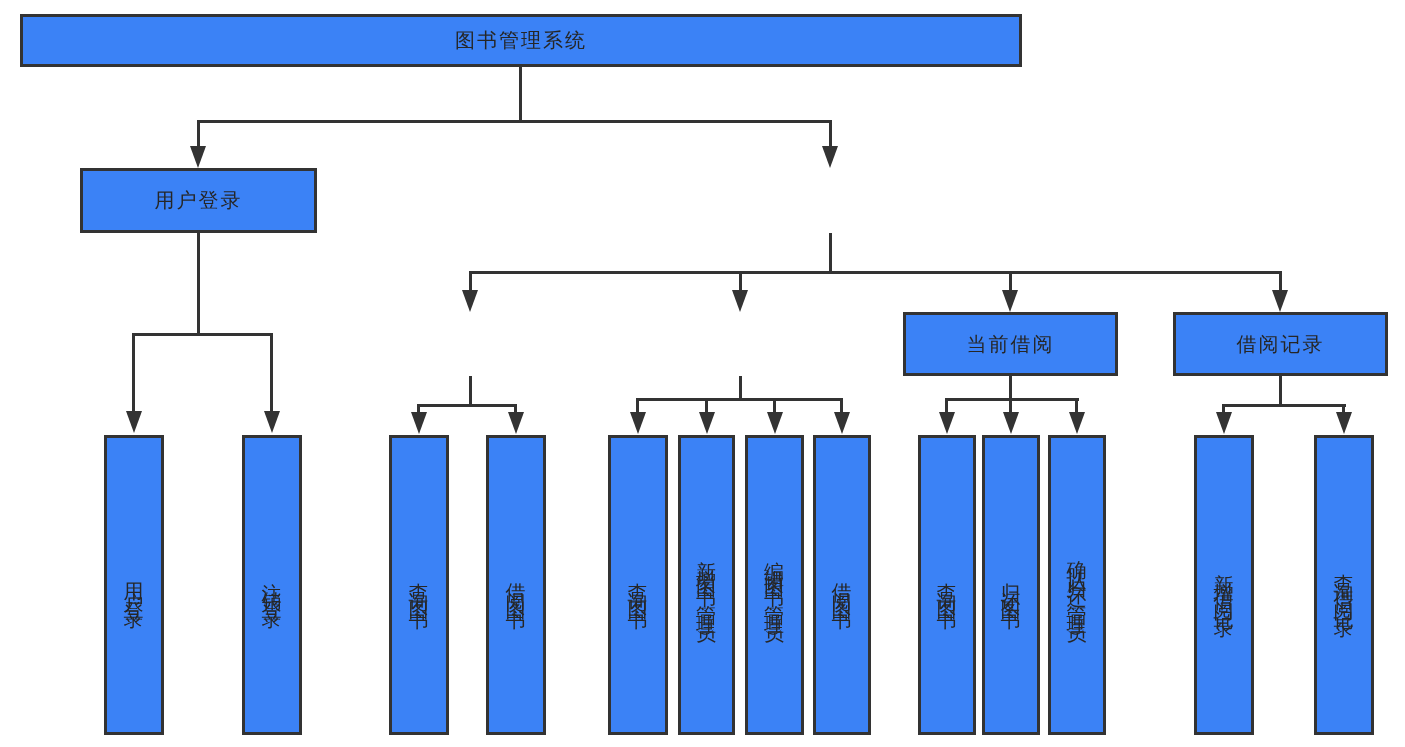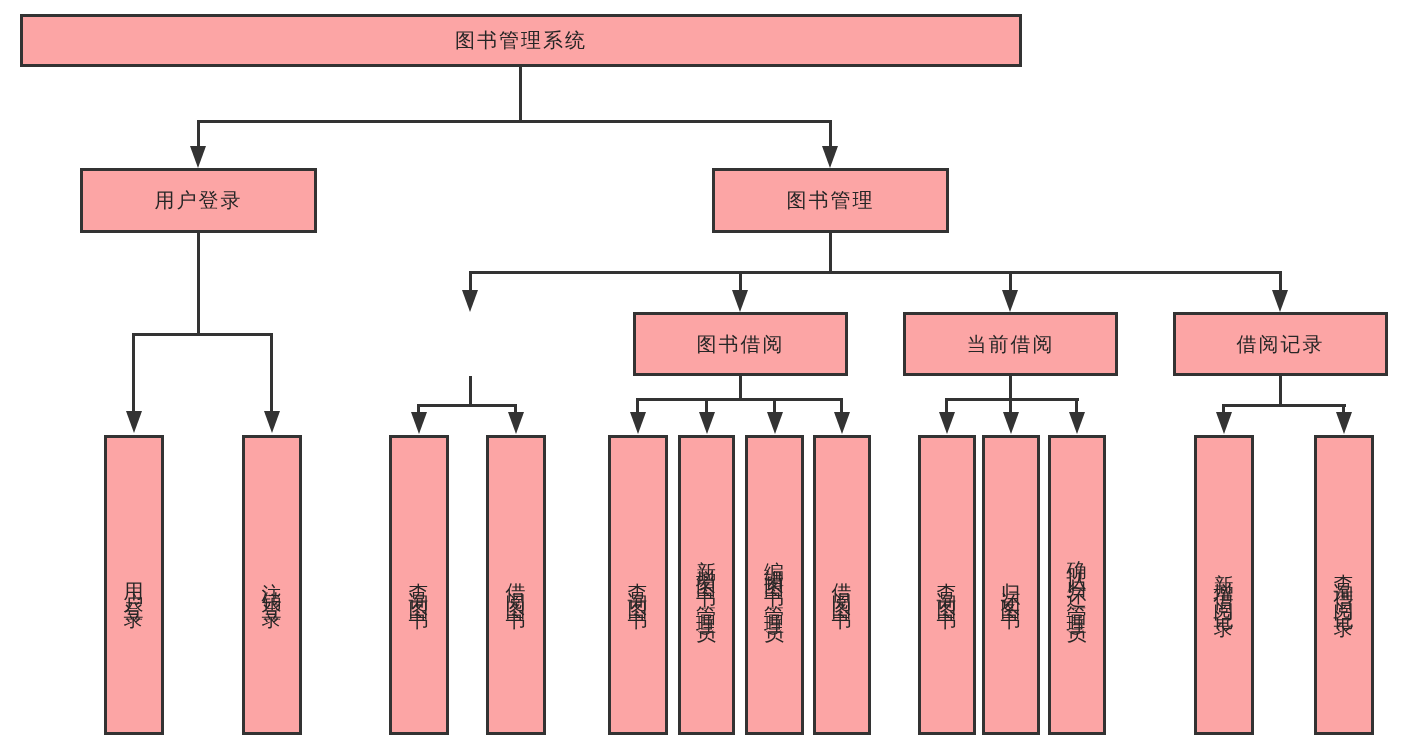--- a/index.html
+++ b/index.html
@@ -1,21 +1,21 @@
 <!DOCTYPE html>
 <html><head>
 <meta charset="utf-8">
 <style>
   html,body{margin:0;padding:0;background:#fff;}
   .canvas{
     position:relative;width:1405px;height:747px;background:#fff;overflow:hidden;
     font-family:"Liberation Sans","DejaVu Sans",sans-serif;color:#262626;
   }
   .box{
-    position:absolute;background:#fca5a5;border:3px solid #333;box-sizing:border-box;
+    position:absolute;background:#3b82f6;border:3px solid #333;box-sizing:border-box;
     display:flex;align-items:center;justify-content:center;
   }
   .hlabel{font-size:20px;letter-spacing:2px;white-space:nowrap;}
   .leaf{top:435px;height:300px;}
   .vtext{
     writing-mode:vertical-rl;font-size:20px;letter-spacing:9px;line-height:1;
     display:block;
   }
   .vline,.hline{position:absolute;background:#333;}
   .vline{width:3px;}
@@ -42,45 +42,39 @@
   <div class="vline" style="left:519px;top:67px;height:55px"></div>
   <div class="hline" style="left:197px;top:120px;width:635px"></div>
   <div class="vline" style="left:197px;top:120px;height:28px"></div>
   <div class="arrow" style="left:190px;top:146px"></div>
   <div class="vline" style="left:829px;top:120px;height:28px"></div>
   <div class="arrow" style="left:822px;top:146px"></div>
 
   <div class="box" style="left:80px;top:168px;width:237px;height:65px">
     <span class="hlabel">用户登录</span>
   </div>
-  <div class="box" style="left:712px;top:168px;width:237px;height:65px">
-    <span class="hlabel">图书管理</span>
-  </div>
 
   <div class="vline" style="left:197px;top:233px;height:102px"></div>
   <div class="hline" style="left:133px;top:333px;width:140px"></div>
   <div class="vline" style="left:132px;top:333px;height:80px"></div>
   <div class="arrow" style="left:126px;top:411px"></div>
   <div class="vline" style="left:270px;top:333px;height:80px"></div>
   <div class="arrow" style="left:264px;top:411px"></div>
 
   <div class="vline" style="left:829px;top:233px;height:40px"></div>
   <div class="hline" style="left:469px;top:271px;width:813px"></div>
   <div class="vline" style="left:469px;top:271px;height:22px"></div>
   <div class="arrow" style="left:462px;top:290px"></div>
   <div class="vline" style="left:739px;top:271px;height:22px"></div>
   <div class="arrow" style="left:732px;top:290px"></div>
   <div class="vline" style="left:1009px;top:271px;height:22px"></div>
   <div class="arrow" style="left:1002px;top:290px"></div>
   <div class="vline" style="left:1279px;top:271px;height:22px"></div>
   <div class="arrow" style="left:1272px;top:290px"></div>
 
-  <div class="box" style="left:633px;top:312px;width:215px;height:64px">
-    <span class="hlabel">图书借阅</span>
-  </div>
   <div class="box" style="left:903px;top:312px;width:215px;height:64px">
     <span class="hlabel">当前借阅</span>
   </div>
   <div class="box" style="left:1173px;top:312px;width:215px;height:64px">
     <span class="hlabel">借阅记录</span>
   </div>
 
   <div class="vline" style="left:469px;top:376px;height:30px"></div>
   <div class="hline" style="left:418px;top:404px;width:99px"></div>
   <div class="vline" style="left:417px;top:404px;height:10px"></div>

